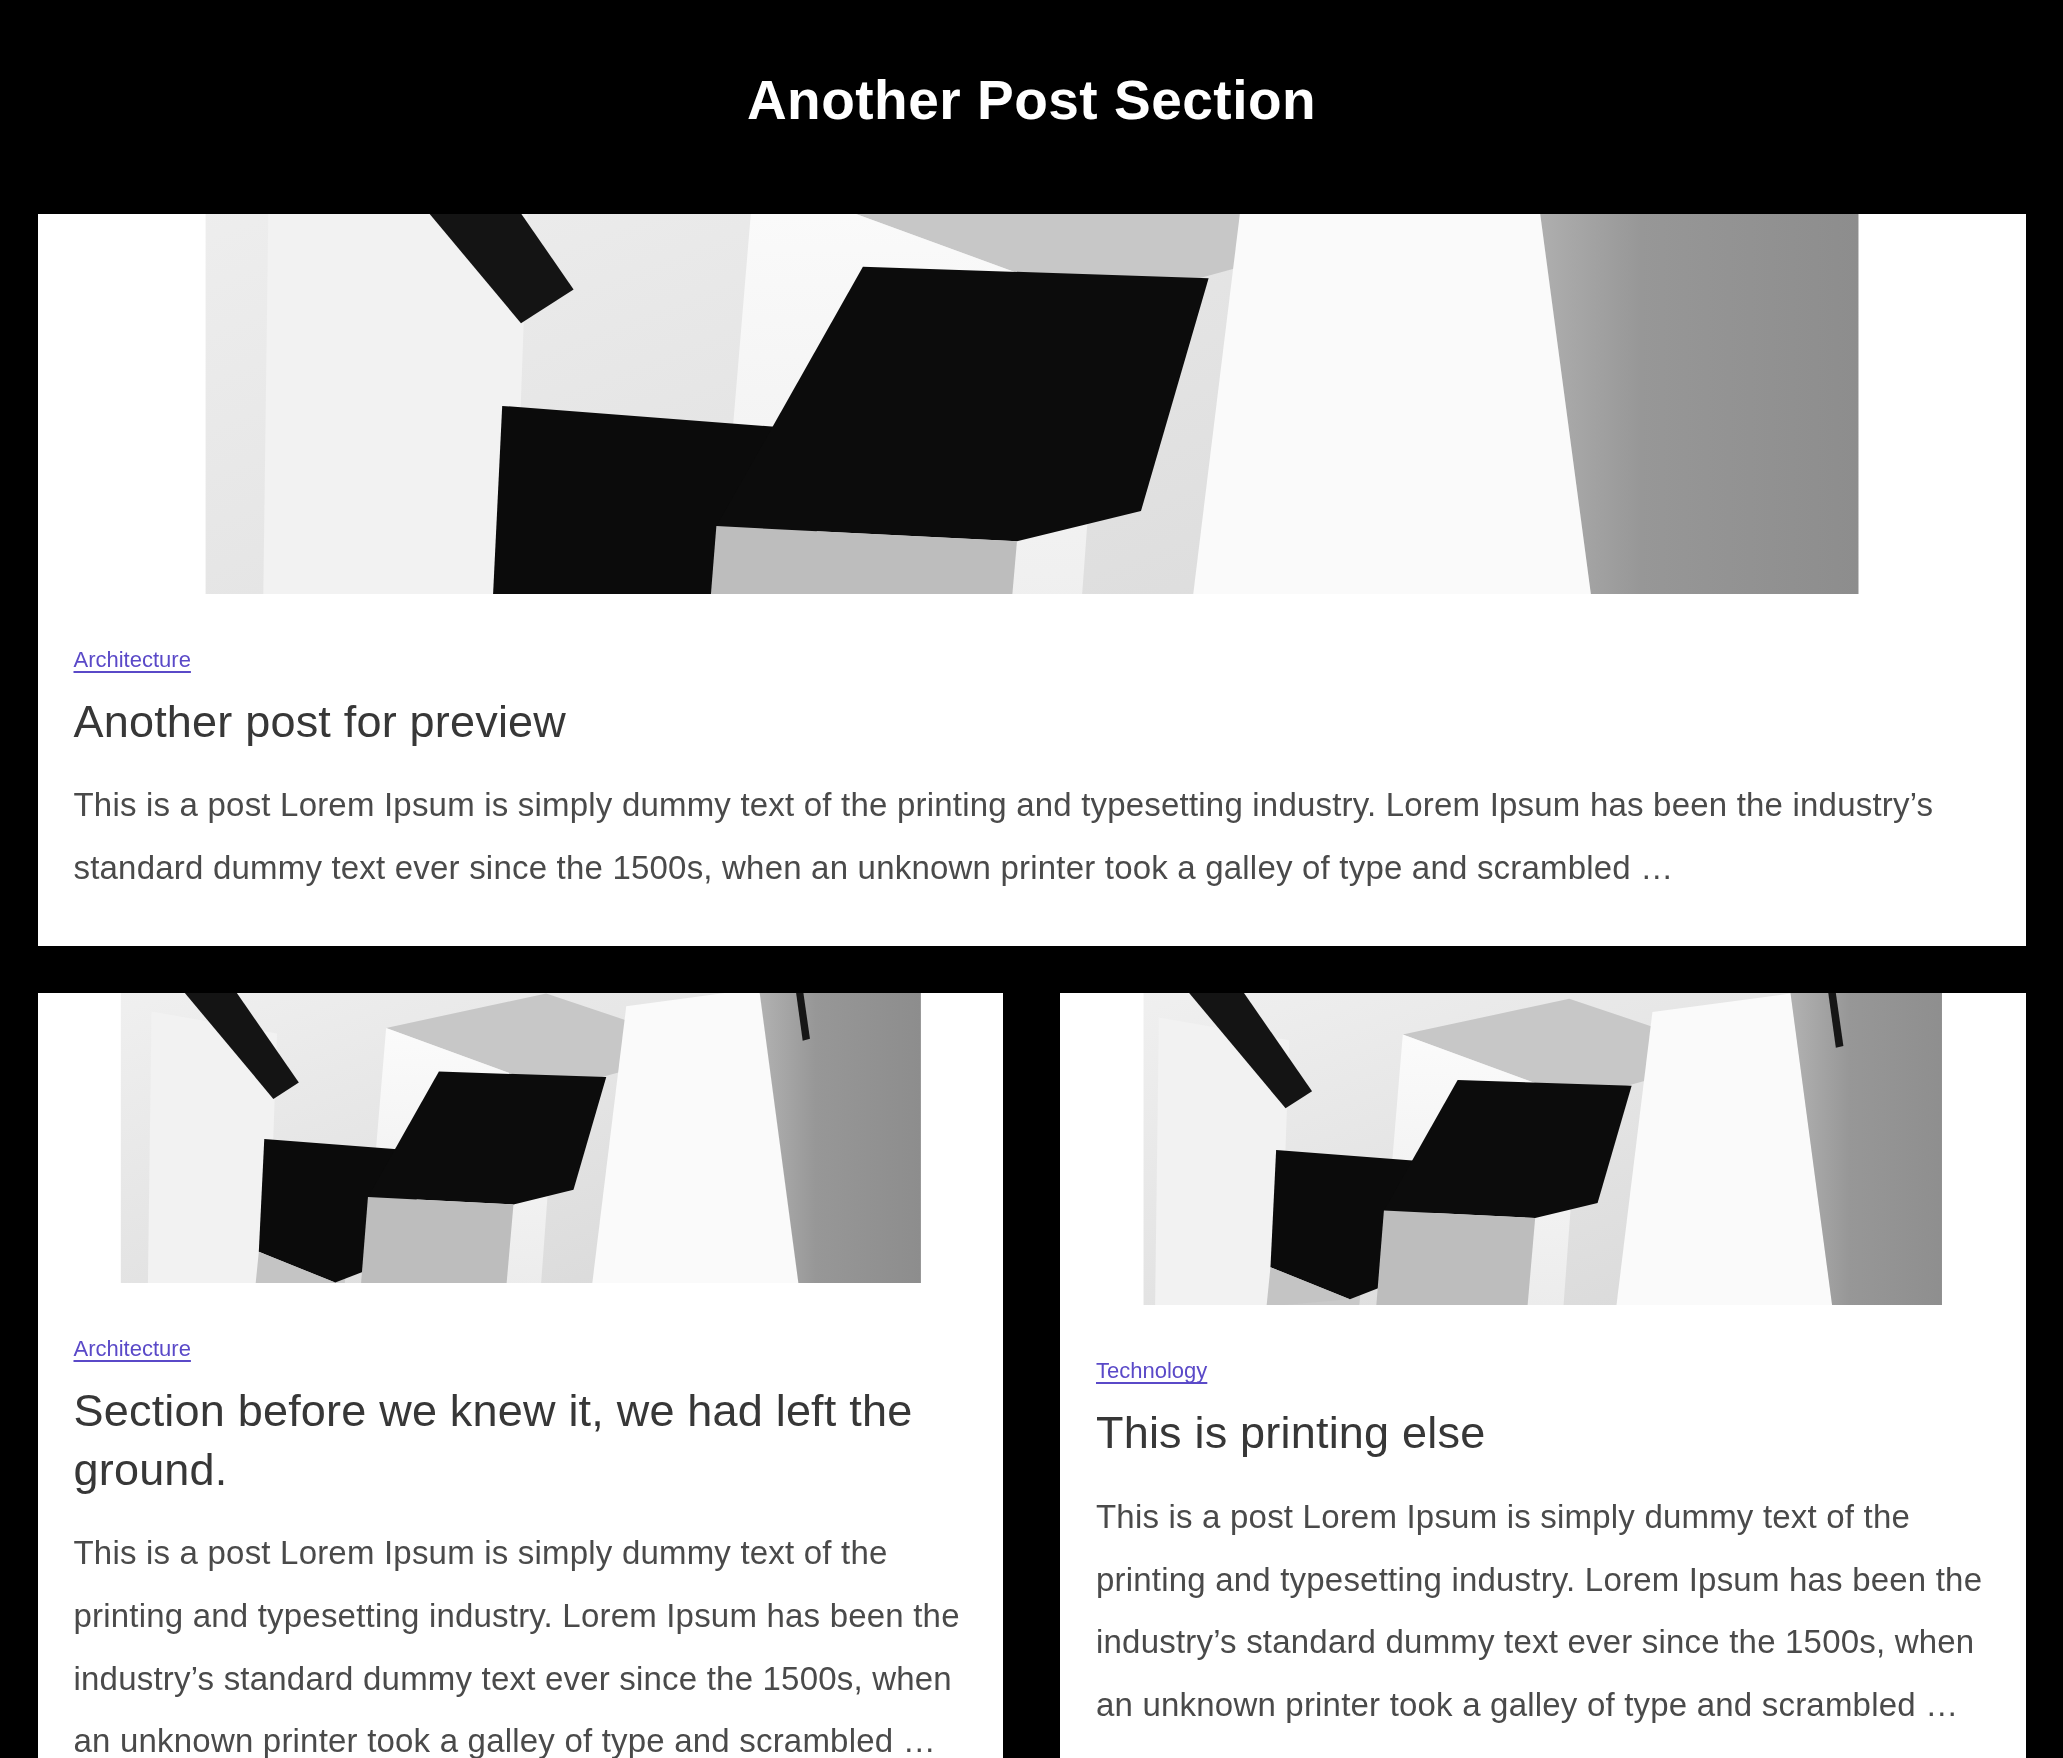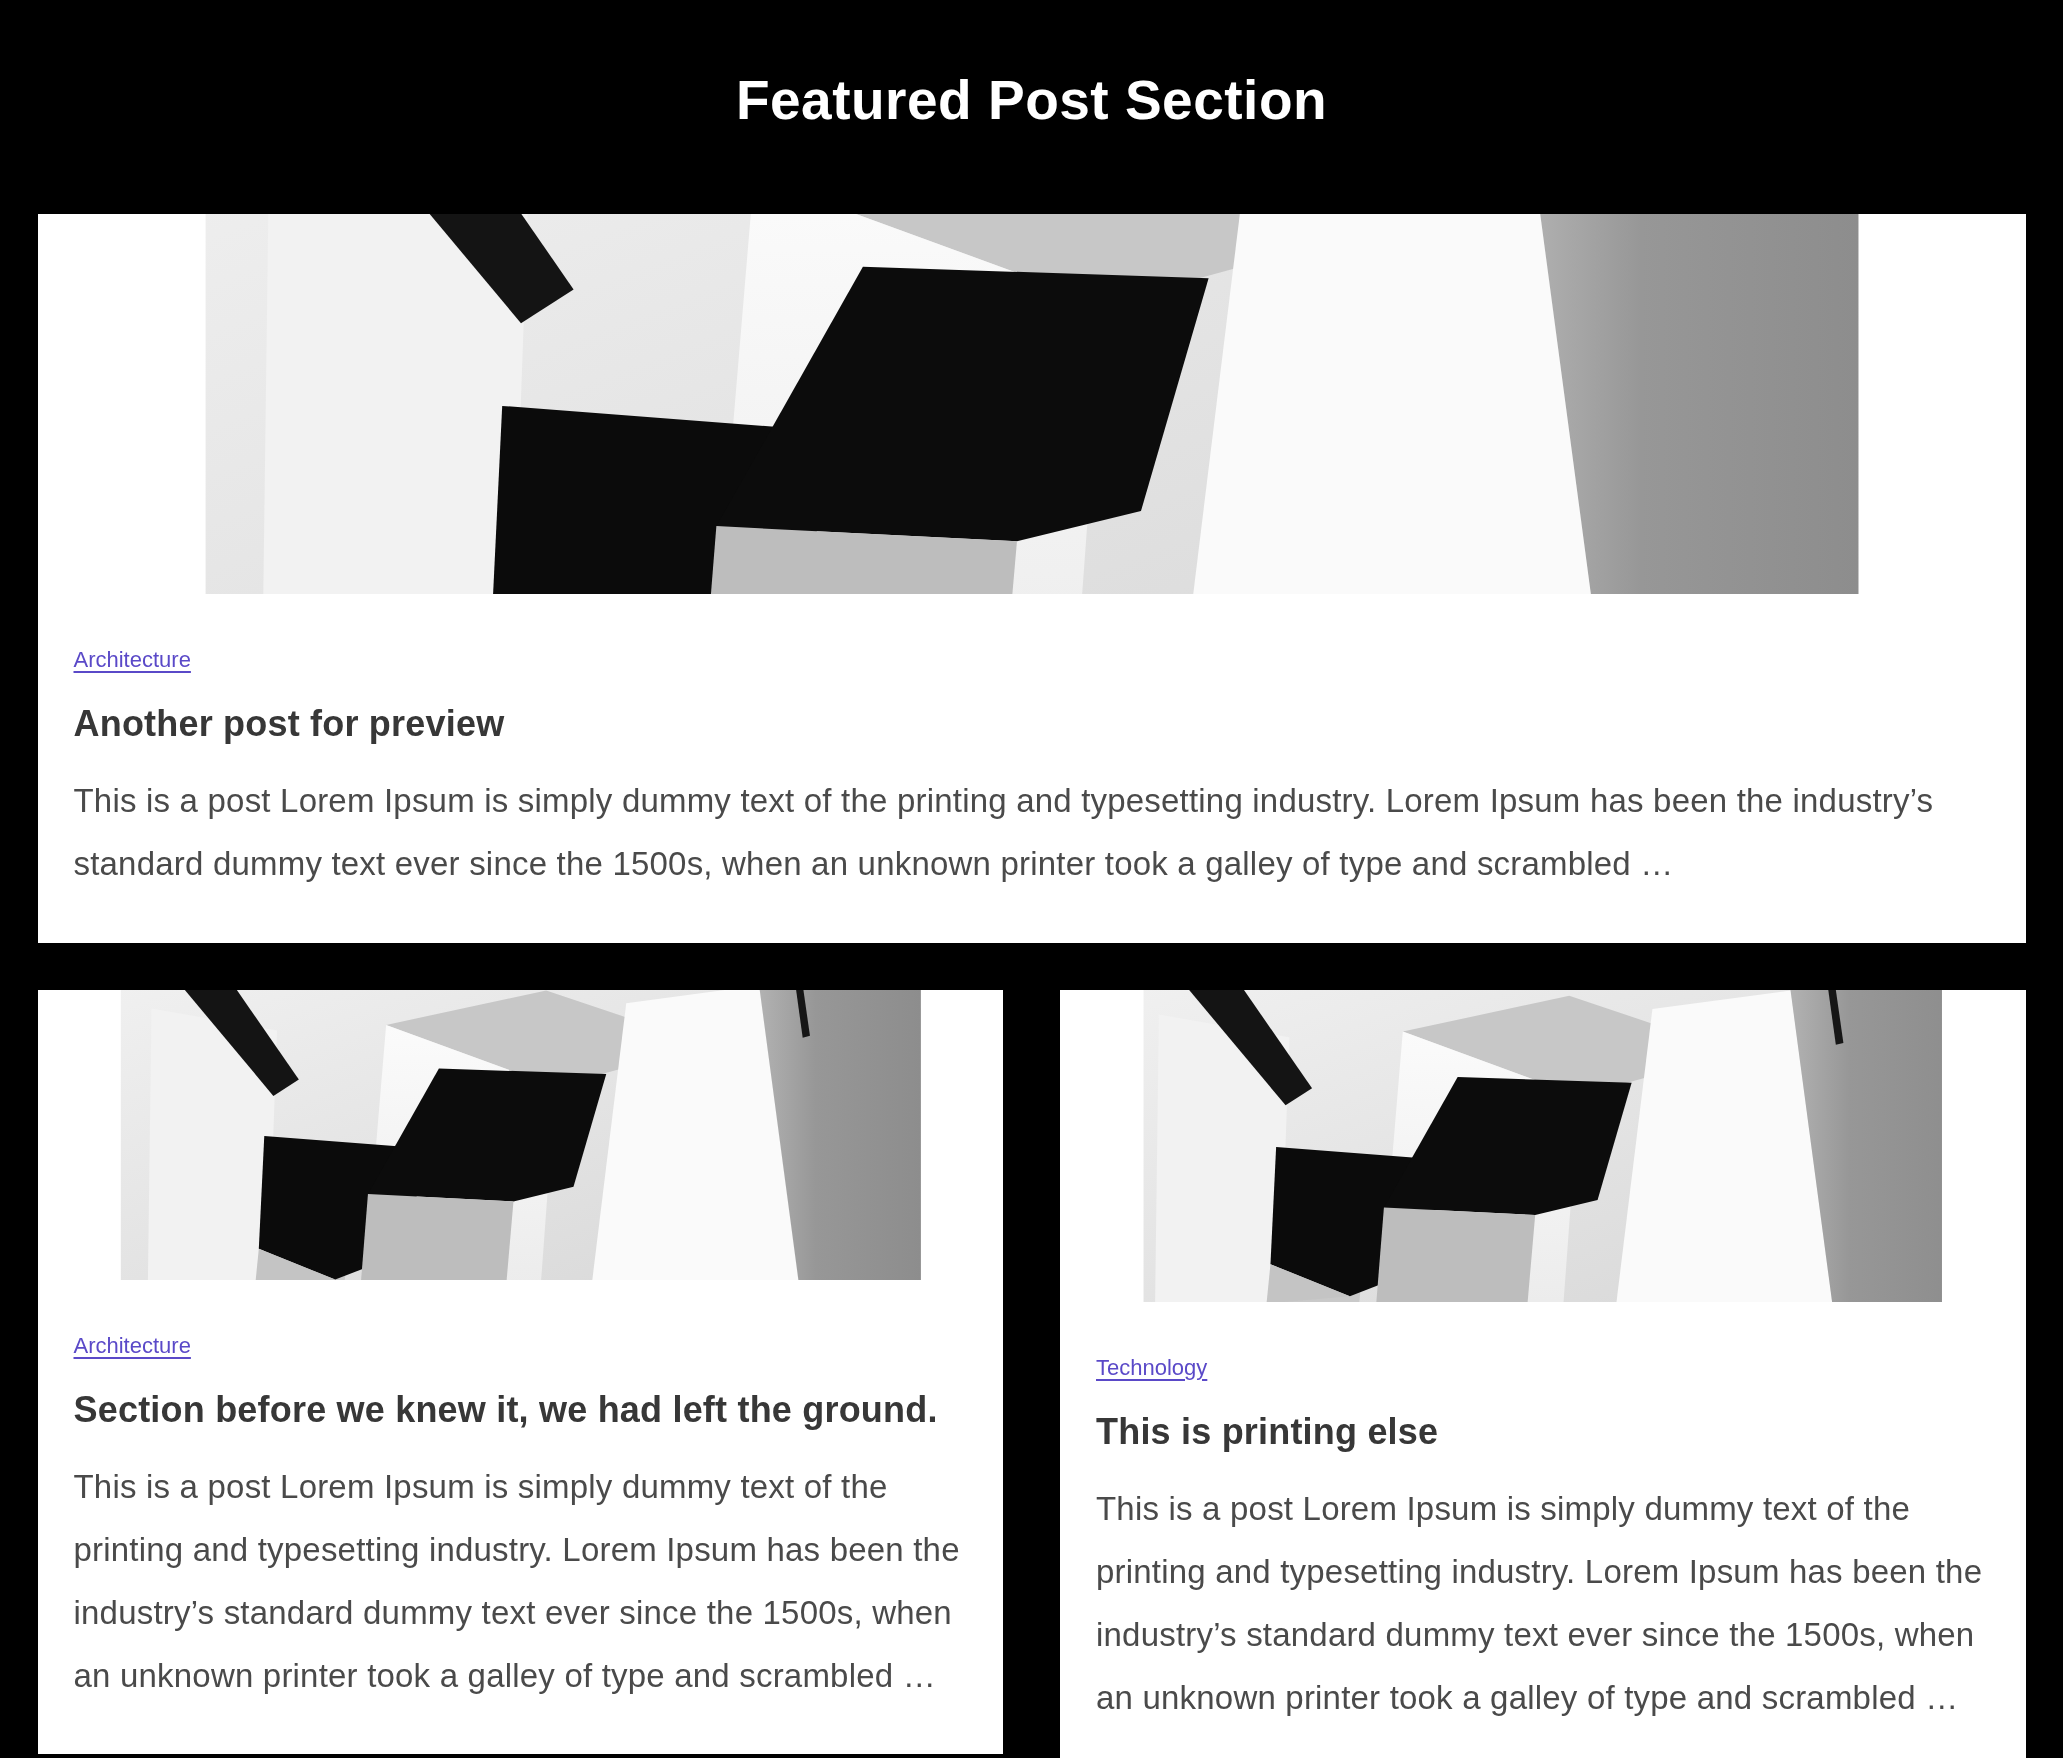--- a/index.html
+++ b/index.html
@@ -46,23 +46,23 @@
   .card-body { padding: 53px 38px 47px 36px; }
   .cat-link {
     display: inline-block;
     font-size: 22px;
     color: var(--link-color);
     text-decoration: underline;
     text-underline-offset: 3.8px;
     cursor: pointer;
   }
   .post-title {
-    margin-top: 28px;
-    font-size: 36px;
-    font-weight: 700;
+    margin-top: 20px;
+    font-size: 45px;
+    font-weight: 400;
     line-height: 1.3;
     color: var(--heading-color);
     letter-spacing: 0.2px;
     cursor: pointer;
   }
   .excerpt {
     margin-top: 23px;
     font-size: 33px;
     line-height: 1.9;
     color: var(--body-color);
@@ -119,21 +119,21 @@
       <polygon points="556,20 706,0 754,330 518,330" fill="#fafafa"></polygon>
 
       <polygon points="702,0 880,0 880,330 746,330" fill="url(#gCol)"></polygon>
 
       <polygon points="742,0 750,0 758,56 750,58" fill="#161616"></polygon>
     </symbol>
   </defs>
 </svg>
 
 <header class="site-header">
-  <h1 class="site-title">Featured Post Section</h1>
+  <h1 class="site-title">Another Post Section</h1>
 </header>
 
 <main class="wrap">
 
   <article class="card hero">
     <a class="card-media">
       <svg viewBox="0 0 1749 402" width="1655" height="380">
           <use href="#arch"></use>
         </svg>
     </a>

